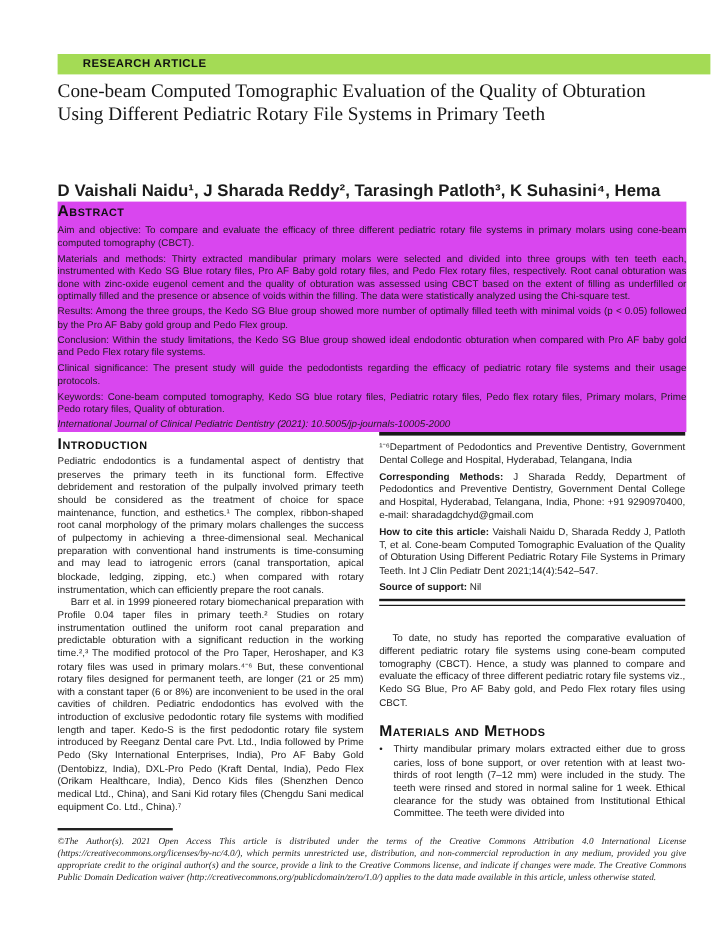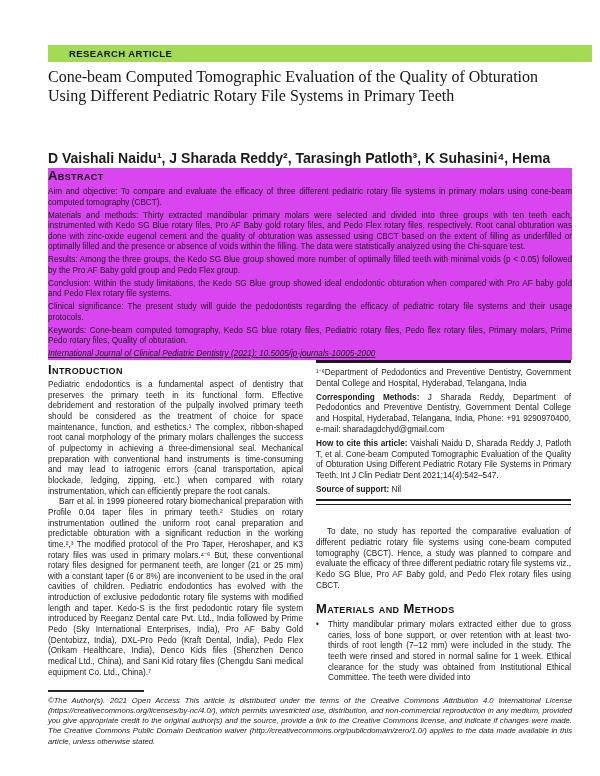--- a/index.html
+++ b/index.html
@@ -30,21 +30,21 @@
   .abstract{
     position:absolute;left:48px;top:168px;width:524px;
     background:#d946ef;
   }
   .sec-h{
     font-variant:small-caps;font-weight:700;font-size:13px;
     letter-spacing:.4px;color:#111;margin:0 0 4px 0;
   }
   .abs p{margin:0 0 2.5px 0;font-size:8.2px;line-height:1.28;text-align:justify;}
   .abs .lbl{font-weight:400;}
-  .citation{font-style:italic;font-size:8.2px;line-height:1.3;margin-top:1px;text-decoration:underline;}
+  .citation{font-style:italic;font-size:8.2px;line-height:1.3;margin-top:1px;}
   .columns{
     position:absolute;left:48px;top:360px;width:524px;
     display:flex;gap:13px;
   }
   .col{width:255px;}
   .col p{margin:0;font-size:8.2px;line-height:1.3;text-align:justify;}
   .col .intro-h{margin:2px 0 3px 0;}
   .indent{text-indent:11px;}
   .rule-top{height:3px;background:#1a1a1a;margin-bottom:5px;}
   .info p{margin:0 0 3.5px 0;}
@@ -53,21 +53,21 @@
   .todate{margin-top:22px !important;}
   .mm-h{margin:10px 0 4px 0 !important;text-align:left;}
   .bullet-item{display:flex;margin-top:1px;}
   .bullet-glyph{width:12px;flex:none;font-size:8.2px;line-height:1.3;}
   .bullet-text{flex:1;font-size:8.2px;line-height:1.3;text-align:justify;}
   .footer{
     position:absolute;left:48px;top:690px;width:524px;
   }
   .footer-rule{width:96px;height:2px;background:#222;margin-bottom:4px;}
   .footer p{
-    margin:0;font-family:Liberation Sans, sans-serif;font-style:italic;
+    margin:0;font-family:Liberation Serif, serif;font-style:italic;
     font-size:7.7px;line-height:1.32;text-align:justify;color:#222;
   }
 </style>
 </head>
 <body>
 
 <div class="page">
 
   <div class="badge-bar" style="background: rgb(164, 219, 85);">
     <span>RESEARCH ARTICLE</span>

